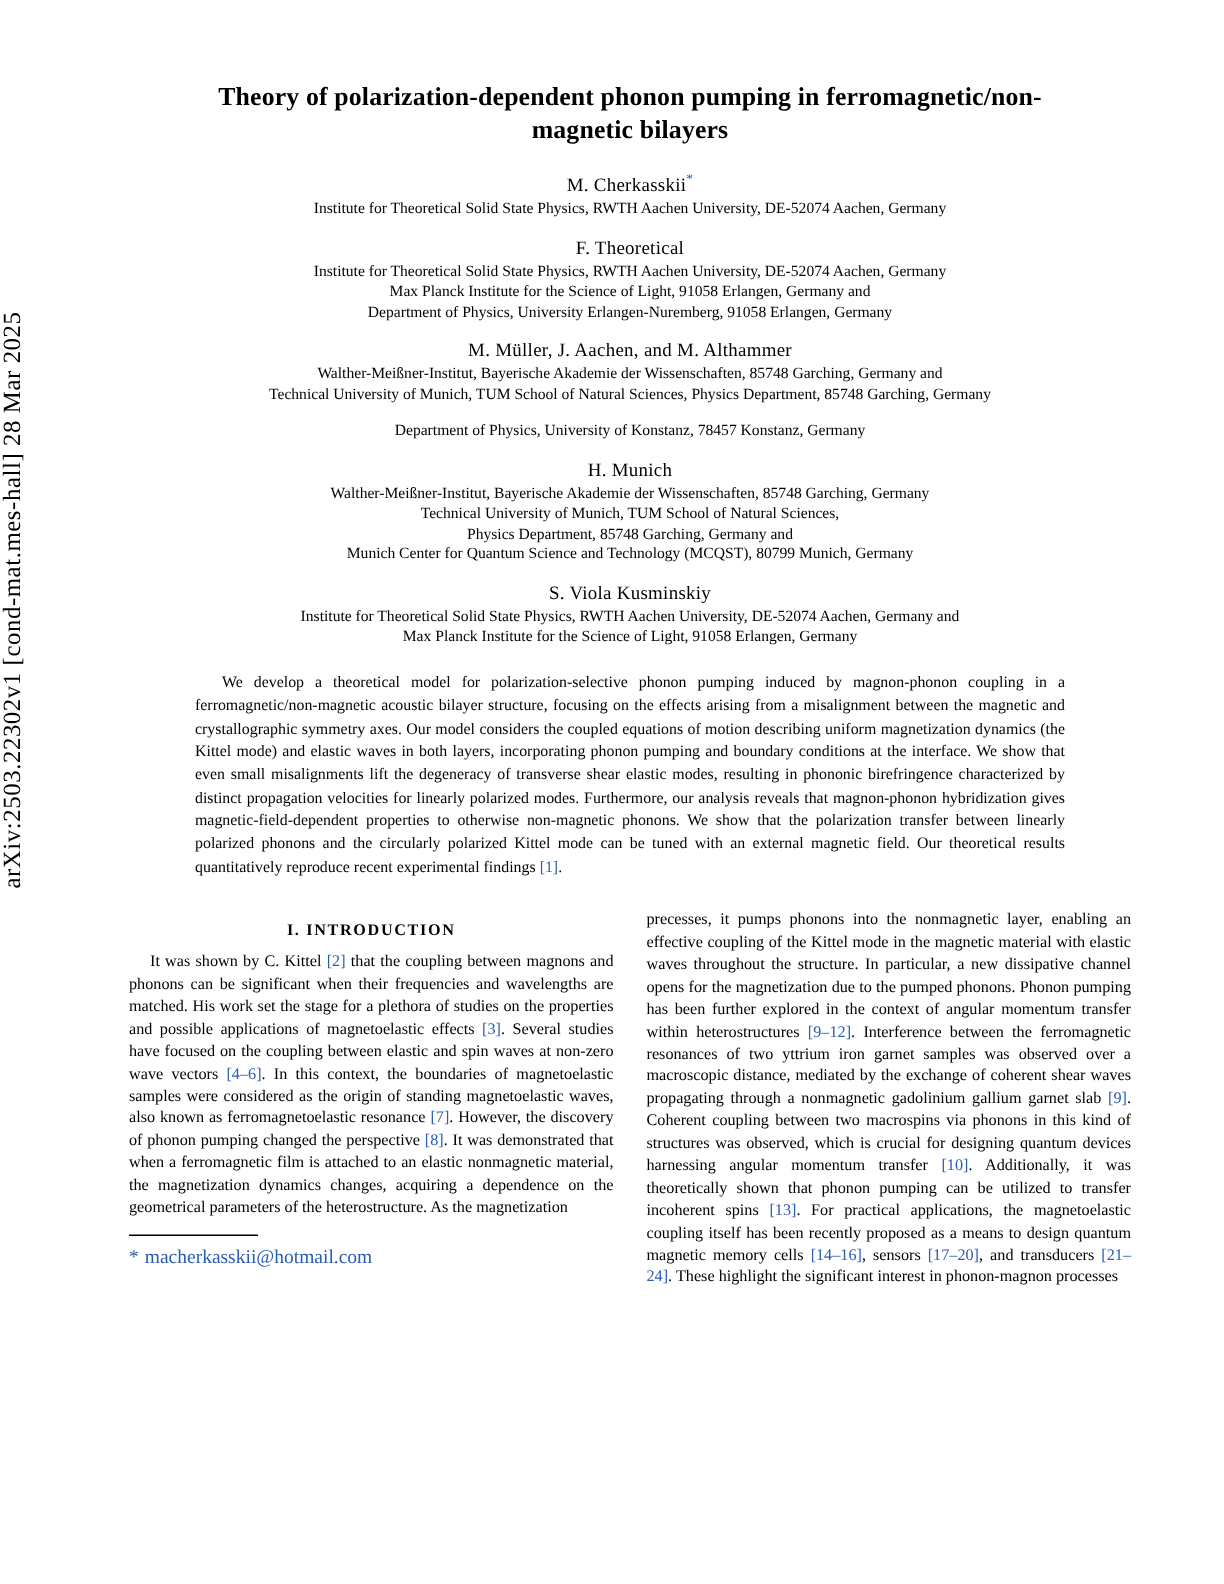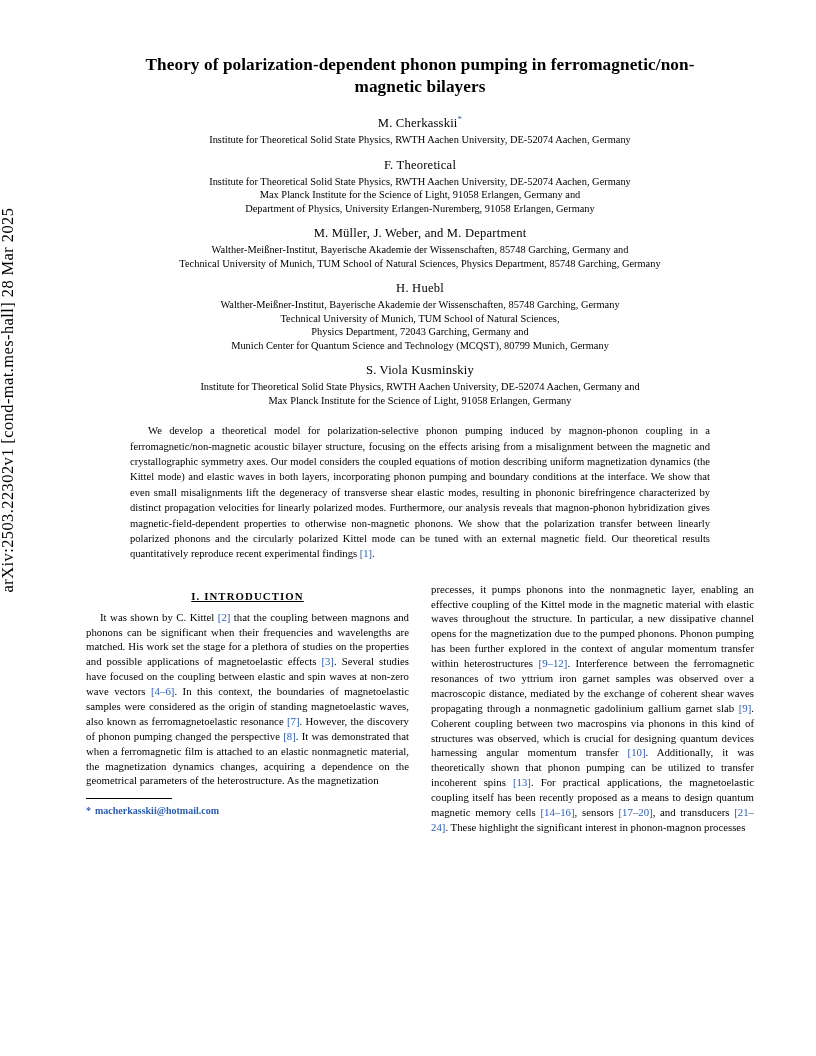--- a/index.html
+++ b/index.html
@@ -70,38 +70,36 @@
     display:flex;
     gap:22px;
   }
   .col { width:323px; }
   .sec-head {
     text-align:center;
     font-size:10.8px;
     font-weight:bold;
     letter-spacing:1.1px;
     margin:8px 0 8px 0;
-    text-decoration:underline;
   }
   .body-text {
     font-size:10.8px;
     line-height:1.38;
     text-align:justify;
   }
   .body-text .indent { display:inline-block; width:14px; }
   .ref { color:#2a5db0; }
 
   .rule {
     width:86px; height:1px;
     background:#000;
     margin:10px 0 6px 0;
   }
   .footnote {
-    font-size:10px;
-    font-weight:bold;
+    font-size:13px;
   }
   .footnote .fstar { color:#2a5db0; margin-right:4px; }
   .footnote a, .footnote .mail { color:#2a5db0; text-decoration:none; }
 
   .col-left-bottom { margin-top:6px; }
 </style>
 </head>
 <body>
 
 <div class="page">
@@ -118,33 +116,34 @@
     </div>
 
     <div class="author-block">
       <div class="author-names">F. Theoretical</div>
       <div class="aff">Institute for Theoretical Solid State Physics, RWTH Aachen University, DE-52074 Aachen, Germany</div>
       <div class="aff">Max Planck Institute for the Science of Light, 91058 Erlangen, Germany and</div>
       <div class="aff">Department of Physics, University Erlangen-Nuremberg, 91058 Erlangen, Germany</div>
     </div>
 
     <div class="author-block">
-      <div class="author-names">M. Müller, J. Weber, and M. Department</div>
+      <div class="author-names">M. Müller, J. Aachen, and M. Althammer</div>
       <div class="aff">Walther-Meißner-Institut, Bayerische Akademie der Wissenschaften, 85748 Garching, Germany and</div>
       <div class="aff">Technical University of Munich, TUM School of Natural Sciences, Physics Department, 85748 Garching, Germany</div>
     </div>
 
     <div class="author-block">
+      <div class="aff">Department of Physics, University of Konstanz, 78457 Konstanz, Germany</div>
     </div>
 
     <div class="author-block">
-      <div class="author-names">H. Huebl</div>
+      <div class="author-names">H. Munich</div>
       <div class="aff">Walther-Meißner-Institut, Bayerische Akademie der Wissenschaften, 85748 Garching, Germany</div>
       <div class="aff">Technical University of Munich, TUM School of Natural Sciences,</div>
-      <div class="aff">Physics Department, 72043 Garching, Germany and</div>
+      <div class="aff">Physics Department, 85748 Garching, Germany and</div>
       <div class="aff">Munich Center for Quantum Science and Technology (MCQST), 80799 Munich, Germany</div>
     </div>
 
     <div class="author-block">
       <div class="author-names">S. Viola Kusminskiy</div>
       <div class="aff">Institute for Theoretical Solid State Physics, RWTH Aachen University, DE-52074 Aachen, Germany and</div>
       <div class="aff">Max Planck Institute for the Science of Light, 91058 Erlangen, Germany</div>
     </div>
 
     <div class="abstract"><span class="indent"></span><span>We develop a theoretical model for polarization-selective phonon pumping induced by magnon-phonon coupling in a ferromagnetic/non-magnetic acoustic bilayer structure, focusing on the effects arising from a misalignment between the magnetic and crystallographic symmetry axes. Our model considers the coupled equations of motion describing uniform magnetization dynamics (the Kittel mode) and elastic waves in both layers, incorporating phonon pumping and boundary conditions at the interface. We show that even small misalignments lift the degeneracy of transverse shear elastic modes, resulting in phononic birefringence characterized by distinct propagation velocities for linearly polarized modes. Furthermore, our analysis reveals that magnon-phonon hybridization gives magnetic-field-dependent properties to otherwise non-magnetic phonons. We show that the polarization transfer between linearly polarized phonons and the circularly polarized Kittel mode can be tuned with an external magnetic field. Our theoretical results quantitatively reproduce recent experimental findings <span class="ref" style="color:#2a5db0">[1]</span>.</span></div>

